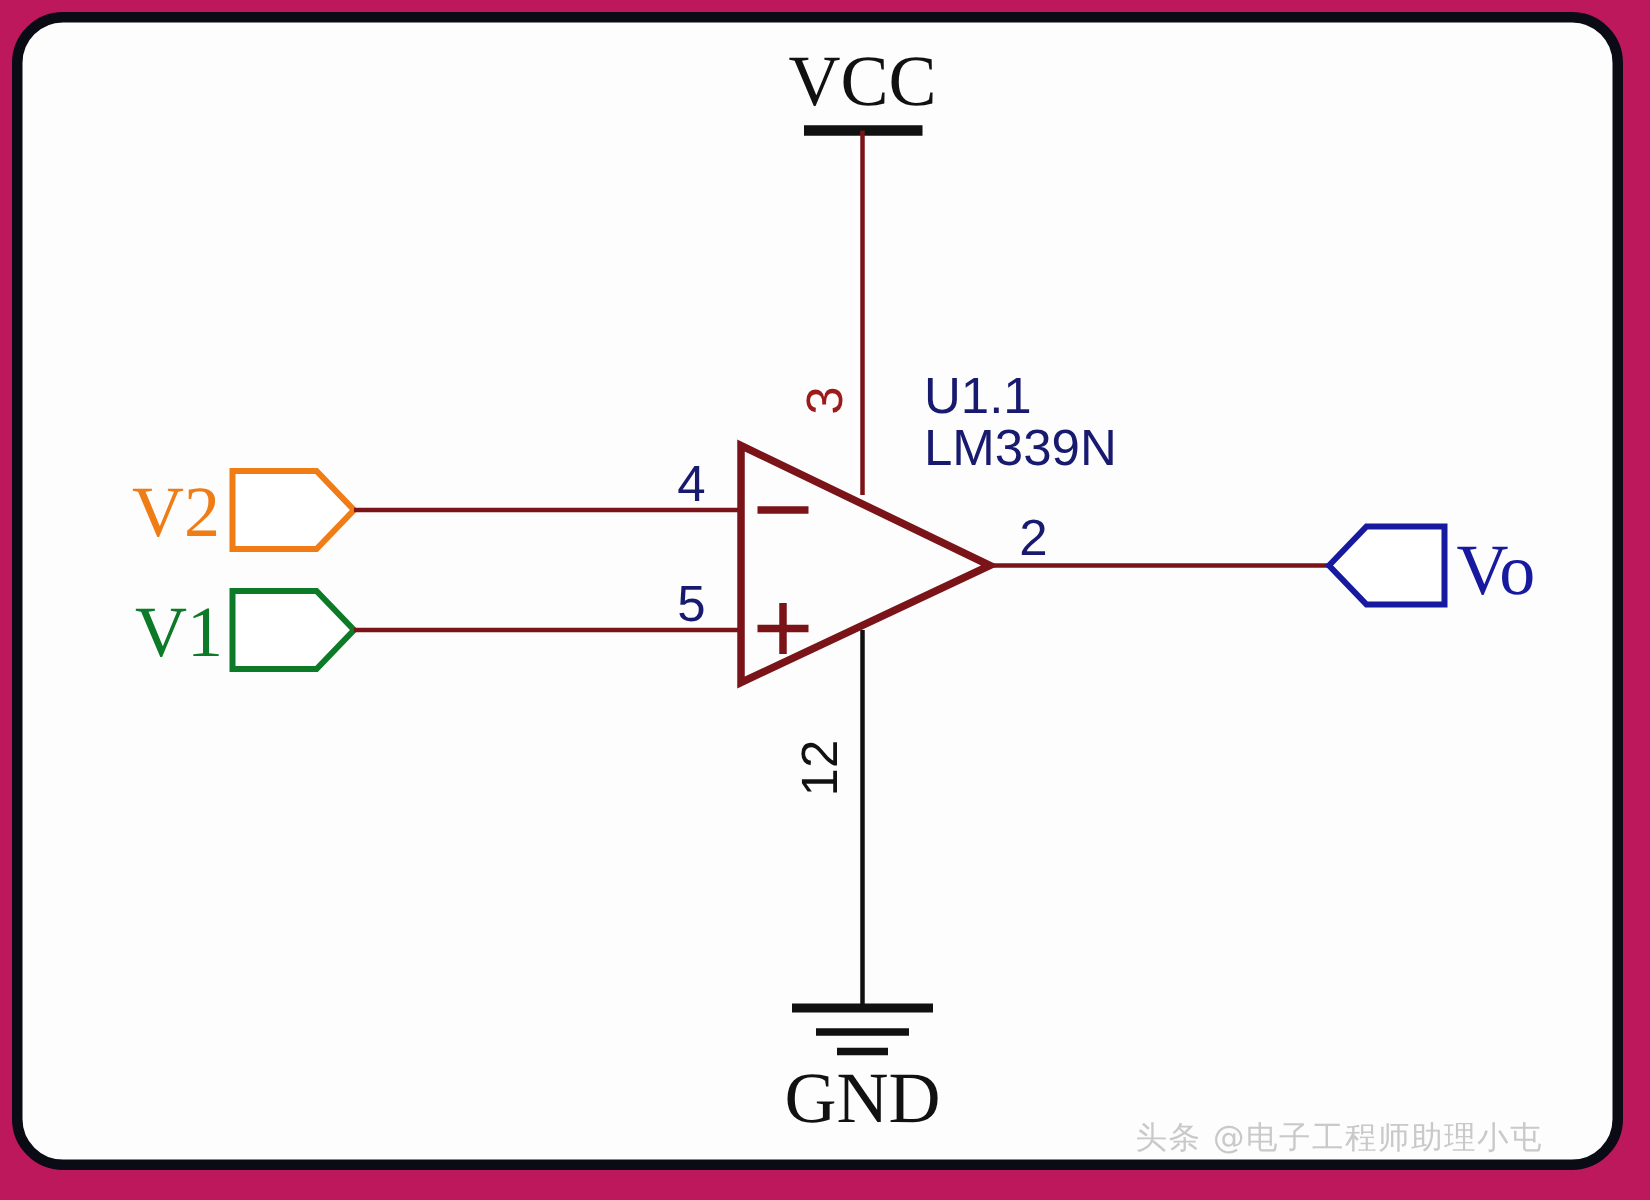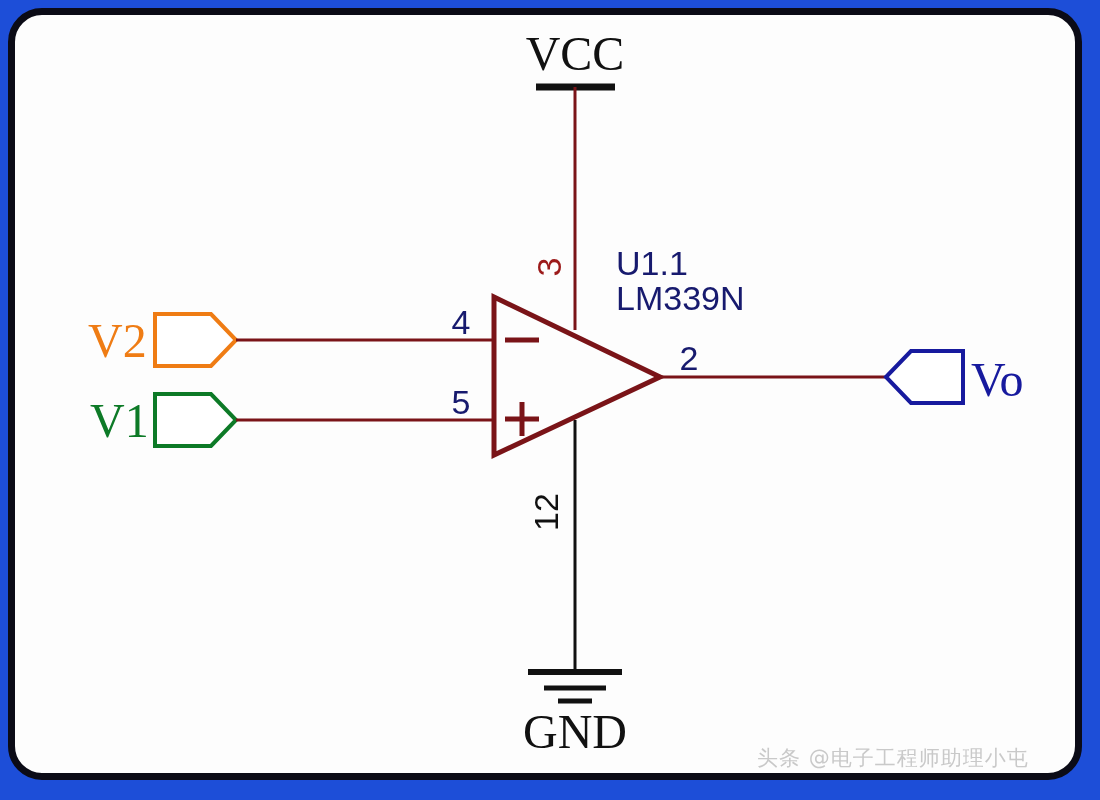--- a/index.html
+++ b/index.html
@@ -5,21 +5,21 @@
   html, body {
     margin: 0;
     padding: 0;
     background: #ffffff;
     font-family: "Liberation Sans", sans-serif;
   }
   #canvas {
     position: relative;
     width: 1100px;
     height: 800px;
-    background: #1d4ed8;
+    background: #be185d;
     overflow: hidden;
   }
   #frame {
     position: absolute;
     left: 8px;
     top: 8px;
     width: 1074px;
     height: 772px;
     border: 7px solid #0b0b16;
     border-radius: 34px;

